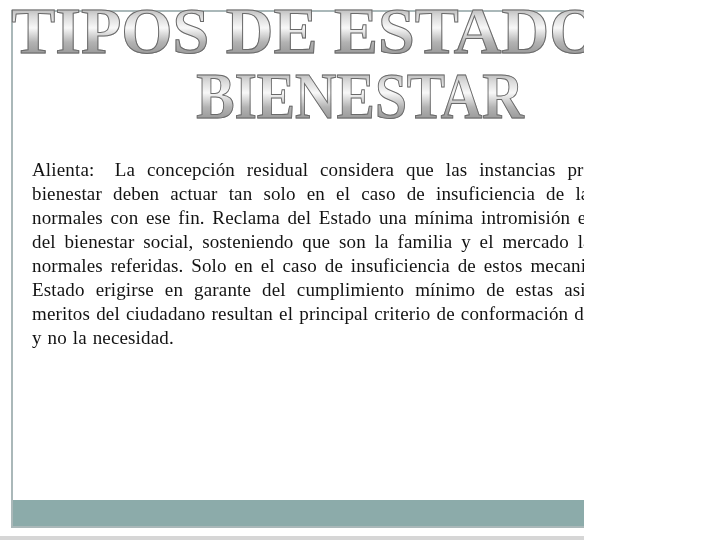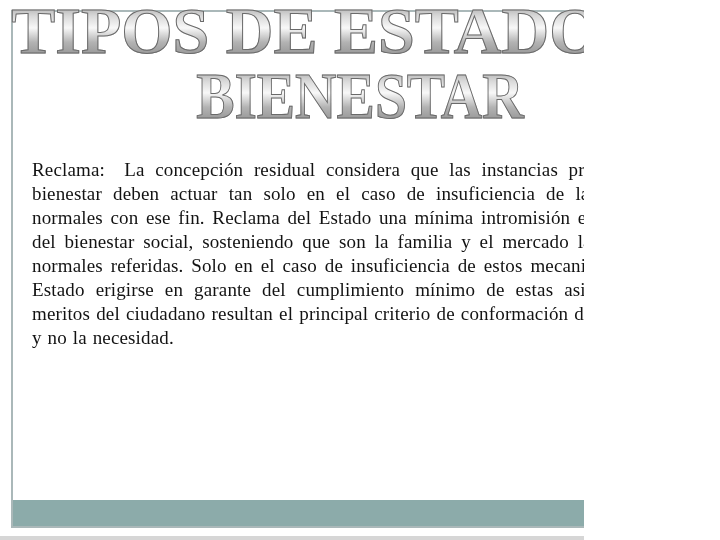--- a/index.html
+++ b/index.html
@@ -102,20 +102,20 @@
     <div class="accent-bar"></div>
   </div>
 
   <h1 class="title">
     <span class="title-line first">TIPOS DE ESTADO DE</span>
     <span class="title-line second">BIENESTAR</span>
   </h1>
 
   <div class="body-text">
     <p>
-      <span class="para-label">Reclama:</span>
+      <span class="para-label">Alienta:</span>
       <span>La concepción residual considera que las instancias proveedoras de bienestar deben actuar tan solo en el caso de insuficiencia de las estructuras normales con ese fin. Reclama del Estado una mínima intromisión en los asuntos del bienestar social, sosteniendo que son la familia y el mercado las estructuras normales referidas. Solo en el caso de insuficiencia de estos mecanismos debe el Estado erigirse en garante del cumplimiento mínimo de estas asistencias. Los meritos del ciudadano resultan el principal criterio de conformación de su bienestar y no la necesidad.</span>
     </p>
   </div>
 
   <div class="bottom-edge"></div>
 
 </div>
 
 </body></html>

